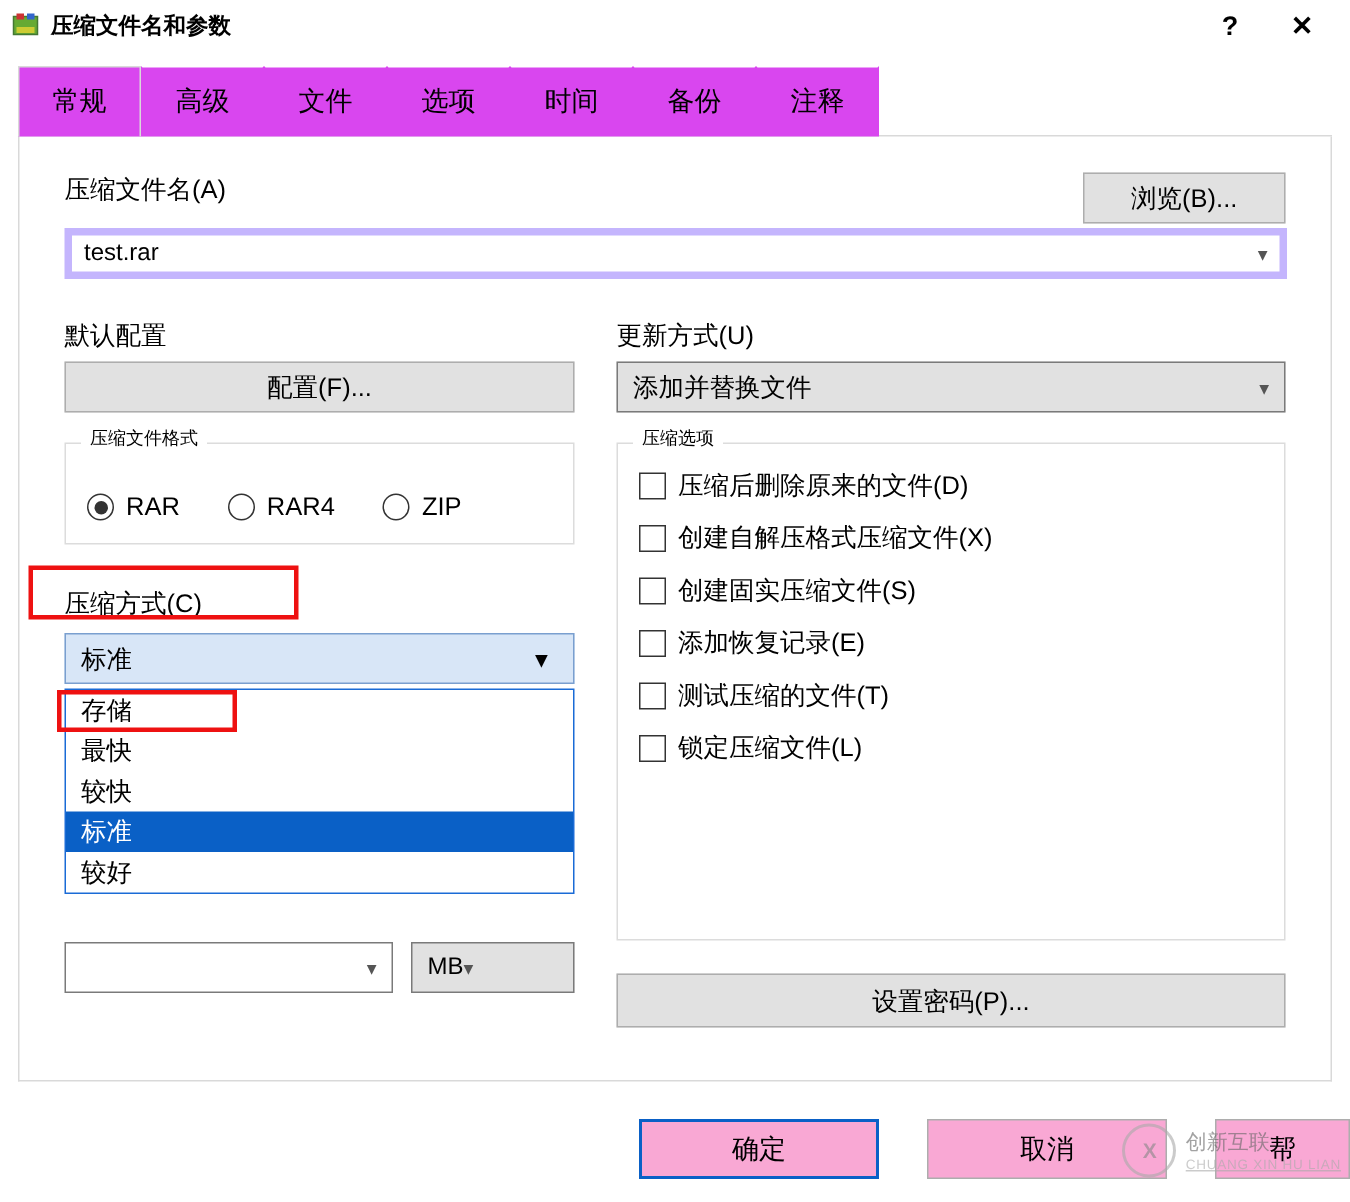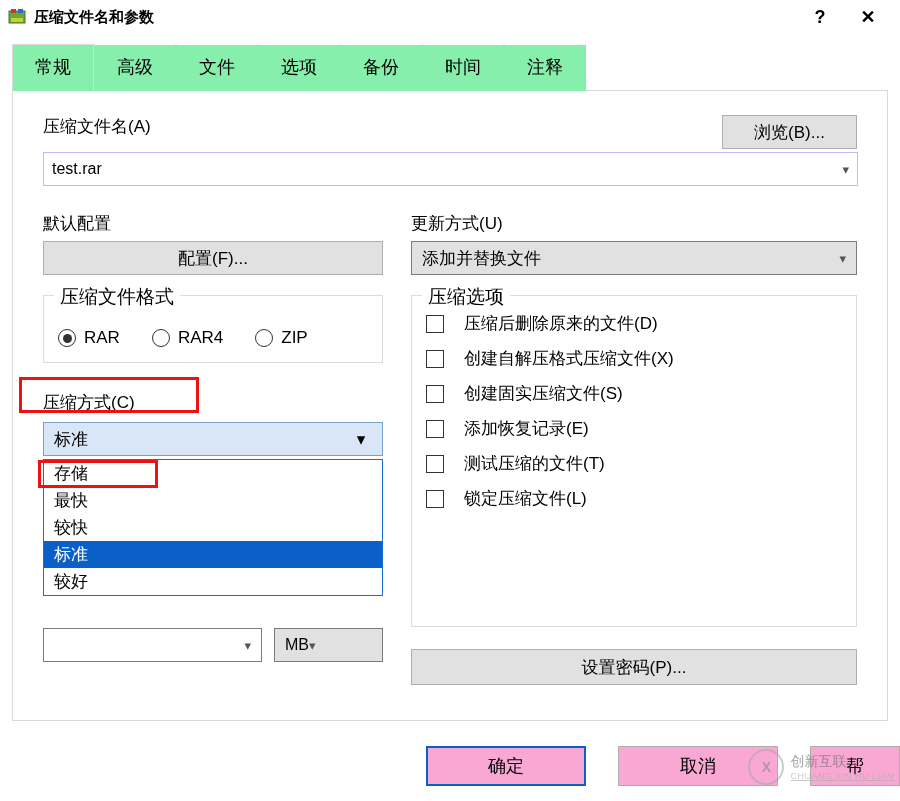--- a/index.html
+++ b/index.html
@@ -3,44 +3,44 @@
 <meta charset="utf-8">
 <style>
   * { box-sizing: border-box; font-family: "Microsoft YaHei", "Segoe UI", sans-serif; }
   body { margin: 0; background: #fff; width: 900px; height: 801px; overflow: hidden; position: relative; }
   .titlebar { height: 34px; display: flex; align-items: center; padding: 0 8px; font-weight: bold; }
   .app-icon { width: 18px; height: 18px; margin-right: 8px; position: relative; }
   .app-icon svg { width: 100%; height: 100%; }
   .title-text { font-size: 15px; flex: 1; }
   .tb-btn { width: 48px; height: 34px; display: flex; align-items: center; justify-content: center; font-size: 18px; }
   .tabs { display: flex; padding: 0 12px; margin-top: 10px; position: relative; }
-  .tab { padding: 10px 22px 12px 22px; font-size: 18px; border: 1px solid transparent; border-bottom: none; position: relative; z-index: 2; background: #86efac; }
+  .tab { padding: 10px 22px 12px 22px; font-size: 18px; border: 1px solid transparent; border-bottom: none; position: relative; z-index: 2; background: #d946ef; }
   .tab.active { border-color: #d9d9d9; }
   .tab:not(.active) { border-top-color: #fff; }
   .tabline { position: absolute; left: 12px; right: 12px; bottom: 0; height: 1px; background: #d9d9d9; z-index: 1; }
   .panel { border: 1px solid #d9d9d9; border-top: none; margin: 0 12px; padding: 24px 30px 36px 30px; position: relative; height: 630px; }
   .row1 { display: flex; gap: 18px; align-items: flex-start; }
   .left-col { flex: 1; }
   .fn-label { font-size: 17px; margin-bottom: 14px; }
-  .text-input { width: 815px; height: 34px; border: 1px solid #c4b5fd; padding: 0 8px; font-size: 16px; display: flex; align-items: center; justify-content: space-between; }
+  .text-input { width: 815px; height: 34px; border: 5px solid #c4b5fd; padding: 0 8px; font-size: 16px; display: flex; align-items: center; justify-content: space-between; }
   .combo-chevron { font-size: 13px; color: #555; }
   .browse-btn { width: 135px; height: 34px; border: 1px solid #adadad; background: #e1e1e1; font-size: 17px; display: flex; align-items: center; justify-content: center; }
   .two-col { display: flex; gap: 28px; margin-top: 26px; }
   .colA { width: 340px; }
   .colB { flex: 1; }
   .section-label { font-size: 17px; margin-bottom: 6px; }
   .config-btn { width: 340px; height: 34px; border: 1px solid #adadad; background: #e1e1e1; font-size: 17px; display: flex; align-items: center; justify-content: center; }
   .combo { width: 100%; height: 34px; border: 1px solid #7a7a7a; background: #e1e1e1; display: flex; align-items: center; justify-content: space-between; padding: 0 10px; font-size: 17px; }
   .groupbox { border: 1px solid #dcdcdc; padding: 14px 14px 14px 14px; position: relative; margin-top: 20px; }
-  .group-legend { position: absolute; top: -12px; left: 10px; background: #fff; padding: 0 6px; font-size: 19px; }
+  .group-legend { position: absolute; top: -12px; left: 10px; background: #fff; padding: 0 6px; font-size: 12px; }
   .radios { display: flex; gap: 32px; margin-top: 18px; }
   .radio { display: flex; align-items: center; gap: 8px; font-size: 17px; }
   .radio .circle { width: 18px; height: 18px; border: 1.5px solid #333; border-radius: 50%; display: flex; align-items: center; justify-content: center; }
   .radio.checked .circle::after { content: ""; width: 9px; height: 9px; background: #333; border-radius: 50%; }
-  .chk { display: flex; align-items: center; gap: 20px; font-size: 17px; margin-bottom: 12px; }
+  .chk { display: flex; align-items: center; gap: 8px; font-size: 17px; margin-bottom: 12px; }
   .chk .box { width: 18px; height: 18px; border: 1.5px solid #333; }
   .compress-method-block { margin-top: 28px; position: relative; }
   .redbox1 { position: absolute; left: -24px; top: -14px; width: 180px; height: 36px; border: 3px solid #e11; z-index: 5; }
   .cm-combo { width: 340px; height: 34px; border: 1px solid #7a9fcf; background: #d8e6f7; display: flex; align-items: center; justify-content: space-between; padding: 0 10px; font-size: 17px; margin-top: 8px; }
   .cm-combo .arrow-btn { width: 22px; height: 22px; display: flex; align-items: center; justify-content: center; }
   .dropdown { position: absolute; left: 0; top: 68px; width: 340px; border: 1px solid #1a6bd6; background: #fff; z-index: 10; }
   .dropdown .opt { padding: 2px 10px; font-size: 17px; }
   .dropdown .opt.selected { background: #0a60c6; color: #fff; }
   .redbox2 { position: absolute; left: -6px; top: 0px; width: 120px; height: 28px; border: 3px solid #e11; z-index: 20; }
   .split-row { display: flex; gap: 12px; margin-top: 172px; }
@@ -70,22 +70,22 @@
   <span class="title-text">压缩文件名和参数</span>
   <div class="tb-btn">?</div>
   <div class="tb-btn">✕</div>
 </div>
 
 <div class="tabs">
   <div class="tab active">常规</div>
   <div class="tab">高级</div>
   <div class="tab">文件</div>
   <div class="tab">选项</div>
+  <div class="tab">时间</div>
   <div class="tab">备份</div>
-  <div class="tab">时间</div>
   <div class="tab">注释</div>
   <div class="tabline"></div>
 </div>
 
 <div class="panel">
 
   <div class="row1">
     <div class="left-col">
       <div class="fn-label">压缩文件名(A)</div>
     </div>

